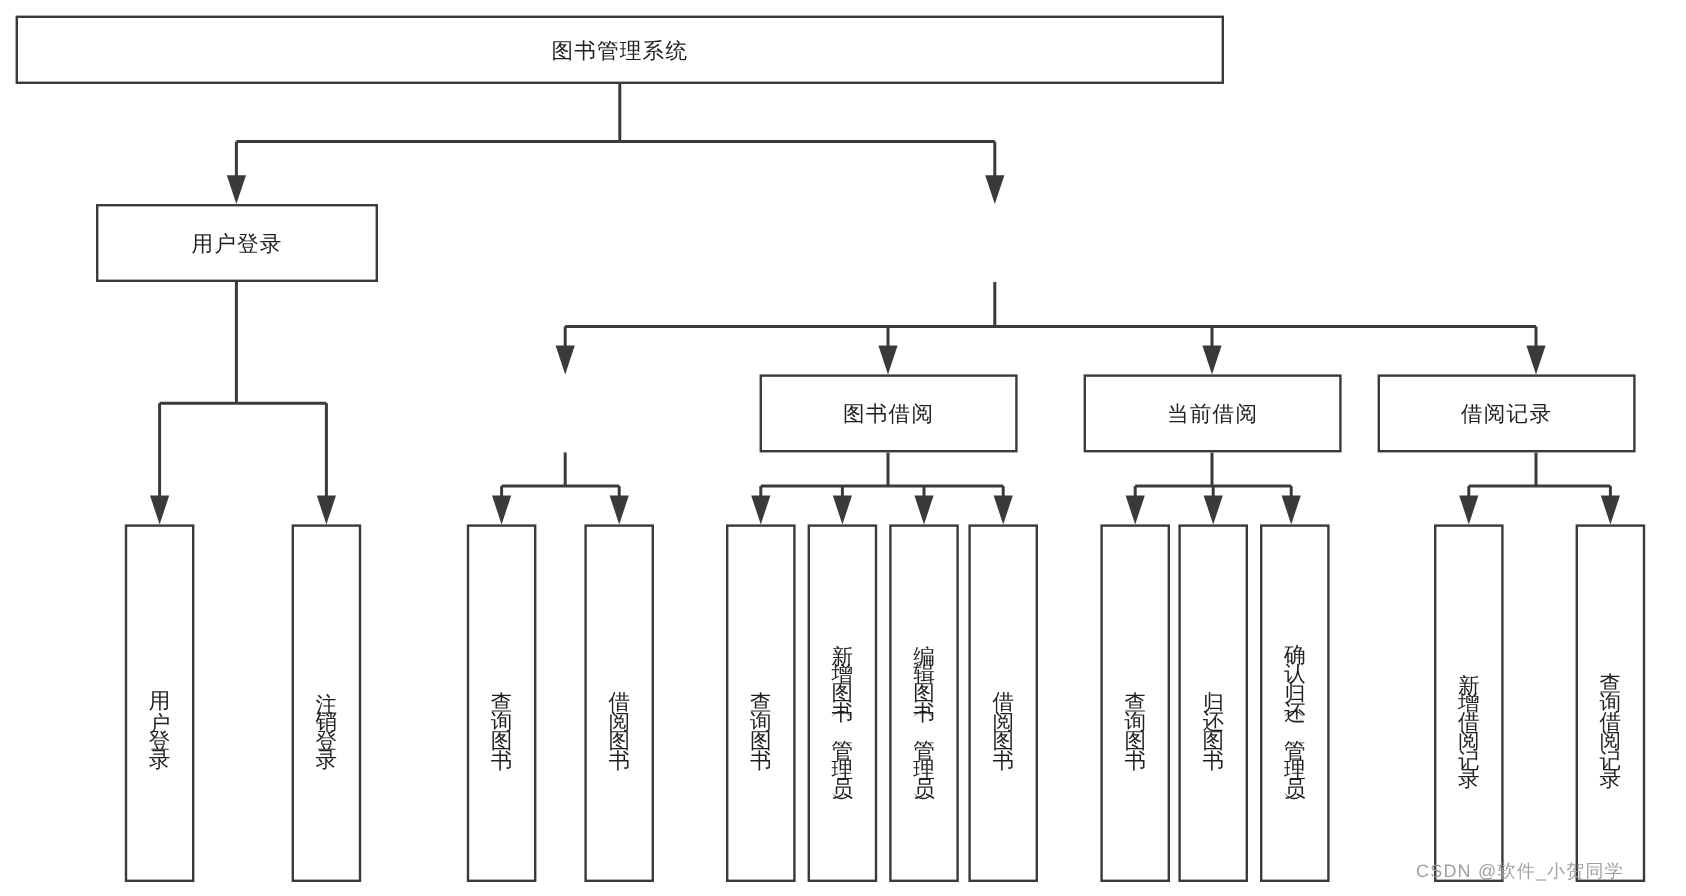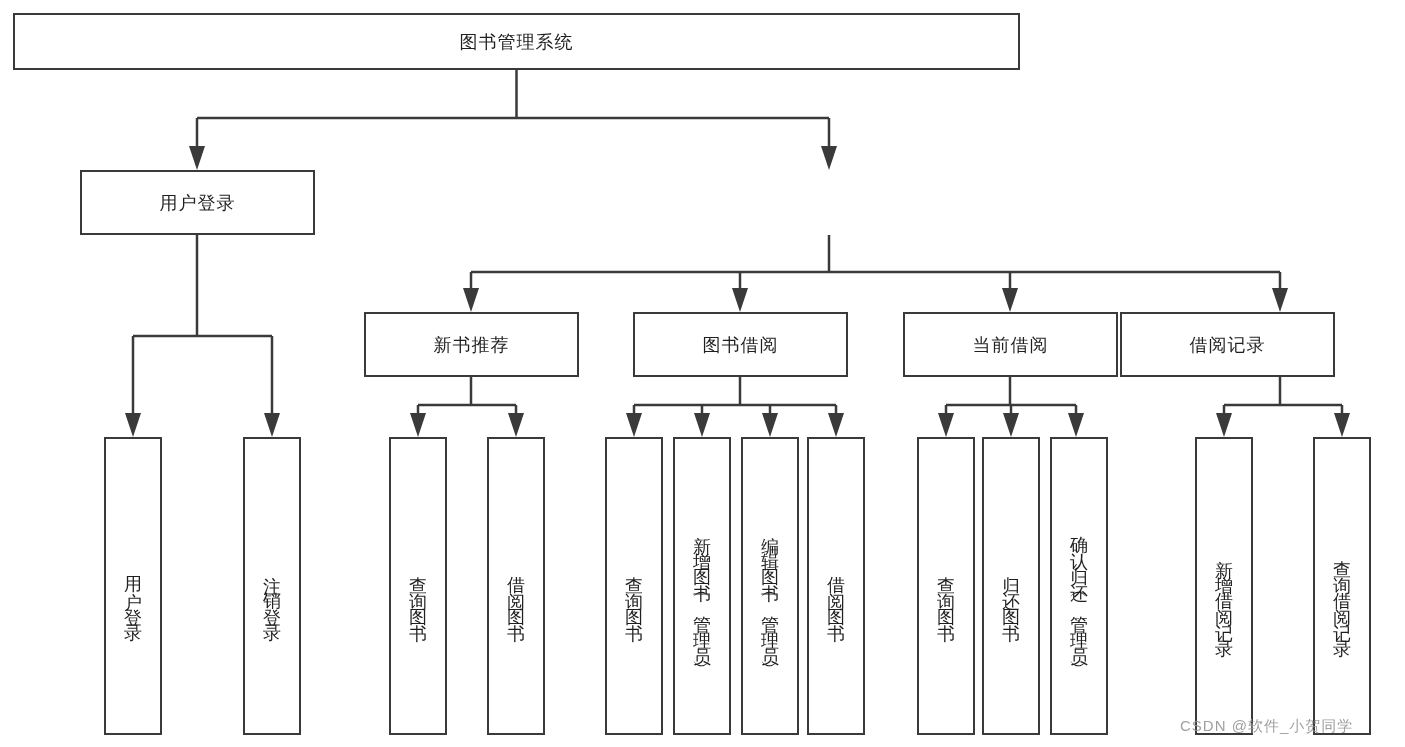--- a/index.html
+++ b/index.html
@@ -118,30 +118,27 @@
   </svg>
 
   <div class="box hbox" style="left:13px;top:13px;width:1007px;height:57px;">
     <span>图书管理系统</span>
   </div>
 
   <div class="box hbox" style="left:80px;top:170px;width:235px;height:65px;">
     <span>用户登录</span>
   </div>
 
-  <div class="box hbox" style="left:364px;top:312px;width:215px;height:65px;">
-    <span>新书推荐</span>
-  </div>
   <div class="box hbox" style="left:633px;top:312px;width:215px;height:65px;">
     <span>图书借阅</span>
   </div>
   <div class="box hbox" style="left:903px;top:312px;width:215px;height:65px;">
     <span>当前借阅</span>
   </div>
-  <div class="box hbox" style="left:1120px;top:312px;width:215px;height:65px;">
+  <div class="box hbox" style="left:1148px;top:312px;width:215px;height:65px;">
     <span>借阅记录</span>
   </div>
 
   <div class="box vbox" style="left:104px;">
     <span class="vtext">用户登录</span>
   </div>
   <div class="box vbox" style="left:243px;">
     <span class="vtext">注销登录</span>
   </div>
 

